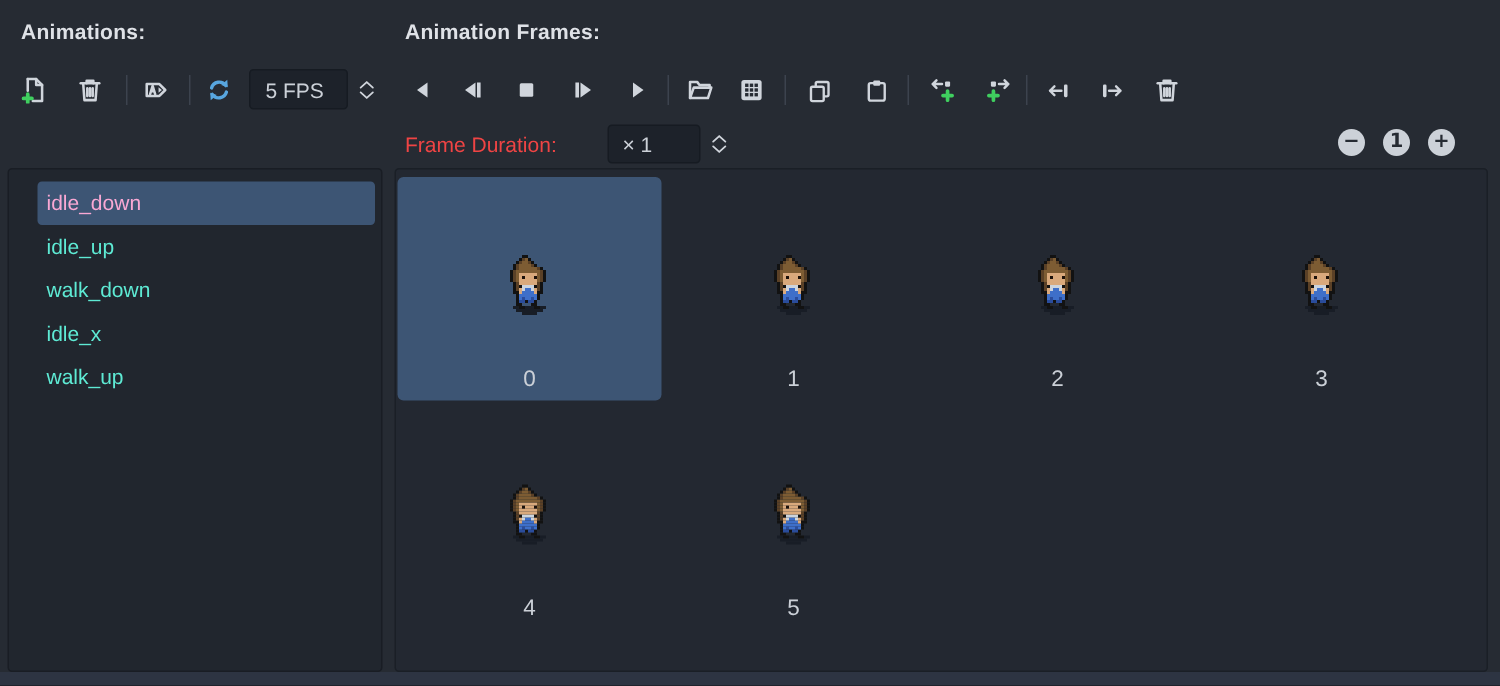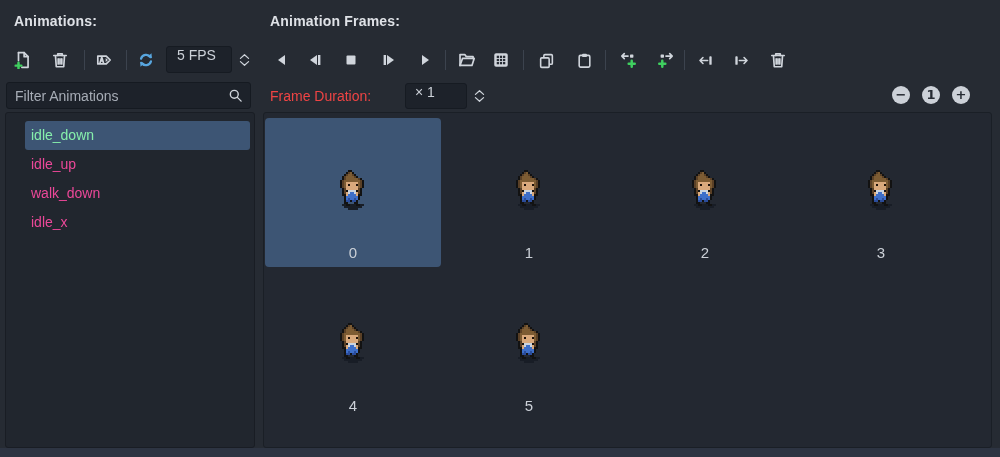--- a/index.html
+++ b/index.html
@@ -20,31 +20,31 @@
   .toolbar{position:absolute;top:44px;left:0;right:0;height:32px;}
   .icon-btn{position:absolute;top:4px;width:24px;height:24px;display:flex;align-items:center;justify-content:center;cursor:pointer;border-radius:3px;}
   .icon-btn svg{display:block;}
   .tsep{position:absolute;top:6px;width:1px;height:20px;background:#3c434e;}
   .ic{stroke:var(--icon,#d0d5dc);fill:none;stroke-width:1.5;stroke-linecap:round;stroke-linejoin:round;}
   .icf{fill:var(--icon,#d0d5dc);stroke:none;}
   .green{stroke:var(--plus_green,#3fcf5f);}
   .blue{stroke:var(--loop_blue,#58a6df);}
   .bluef{fill:var(--loop_blue,#58a6df);}
   
-  .spinbox{position:absolute;background:var(--input_bg,#1d222a);border:1px solid #161b22;border-radius:3px;color:#ccd1d8;display:flex;padding-left:10px;cursor:text;}
+  .spinbox{position:absolute;background:var(--input_bg,#1d222a);border:1px solid #161b22;border-radius:3px;color:#ccd1d8;display:flex;align-items:center;padding-left:10px;cursor:text;}
   .spin-arrows{position:absolute;display:flex;flex-direction:column;align-items:center;justify-content:center;cursor:pointer;}
   
   .search{position:absolute;top:82px;left:6px;width:245px;height:27px;background:var(--input_bg,#1d222a);border:1px solid #151a21;border-radius:3px;display:flex;align-items:center;}
   .search input{flex:1;background:transparent;border:none;outline:none;color:#cfd4da;font:inherit;padding:0 6px 0 8px;}
   .search input::placeholder{color:#a7adb6;opacity:1;}
   .search .mag{margin-right:7px;}
   
   .anim-list{position:absolute;top:112px;left:5px;width:250px;bottom:0;background:var(--list_bg,#21262e);border:1px solid #191d24;border-radius:3px;padding-top:8px;}
-  .anim-item{height:29px;line-height:29px;padding-left:25px;color:#ec4899;cursor:pointer;white-space:nowrap;}
-  .anim-item.selected{background:var(--accent_selected,#3d5574);border-radius:3px;margin:0 4px 0 19px;padding-left:6px;color:#86efac;}
+  .anim-item{height:29px;line-height:29px;padding-left:25px;color:#5eead4;cursor:pointer;white-space:nowrap;}
+  .anim-item.selected{background:var(--accent_selected,#3d5574);border-radius:3px;margin:0 4px 0 19px;padding-left:6px;color:#f9a8d4;}
   
   .row2{position:absolute;top:82px;left:0;right:0;height:28px;}
   .row2-label{position:absolute;left:7px;top:0;line-height:28px;color:#ef4444;}
   
   .zoom-btn{position:absolute;top:4px;width:18px;height:18px;border-radius:50%;background:#ccd1d8;color:#262b33;font-weight:bold;font-size:13px;line-height:18px;text-align:center;cursor:pointer;font-family:"DejaVu Sans",sans-serif;}
   
   .frames-panel{position:absolute;left:0;top:112px;width:729px;height:336px;background:var(--panel_bg,#232831);border:1px solid #1a1f26;border-radius:3px;padding:5px 0 0 1px;}
   .frow{display:flex;}
   .frow + .frow{margin-top:4px;}
   .cell{position:relative;width:176px;height:149px;cursor:pointer;border-radius:4px;}
@@ -99,33 +99,27 @@
         <span>5 FPS</span>
       </span>
       <span class="spin-arrows icon-btn" style="left:235px;width:18px;">
         <svg width="13" height="16" viewBox="0 0 16 18">
           <polyline class="ic" stroke-width="2.4" points="3,7 8,2.5 13,7"></polyline>
           <polyline class="ic" stroke-width="2.4" points="3,11 8,15.5 13,11"></polyline>
         </svg>
       </span>
     </div>
 
-    <div class="search">
-      <input type="text" placeholder="Filter Animations" style="">
-      <svg class="mag" width="15" height="15" viewBox="0 0 16 16">
-        <circle class="ic" stroke-width="1.8" cx="6.7" cy="6.7" r="4.2"></circle>
-        <path class="ic" stroke-width="2" d="M10 10 L14 14"></path>
-      </svg>
-    </div>
 
     <div class="anim-list">
       <div class="anim-item selected">idle_down</div>
       <div class="anim-item">idle_up</div>
       <div class="anim-item">walk_down</div>
       <div class="anim-item">idle_x</div>
+      <div class="anim-item">walk_up</div>
     </div>
   </section>
 
   <section class="right-panel">
     <div class="panel-header">Animation Frames:</div>
 
     <div class="toolbar">
       <span class="icon-btn" style="left:7px">
         <svg width="16" height="16" viewBox="0 0 16 16">
             <polygon class="icf" points="11,3 4,8 11,13"></polygon>

